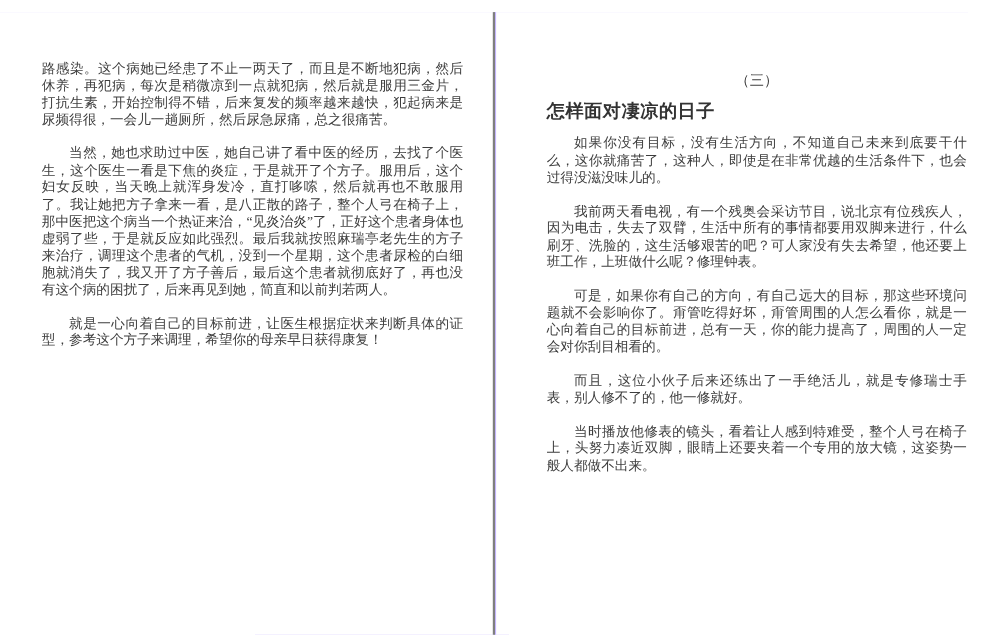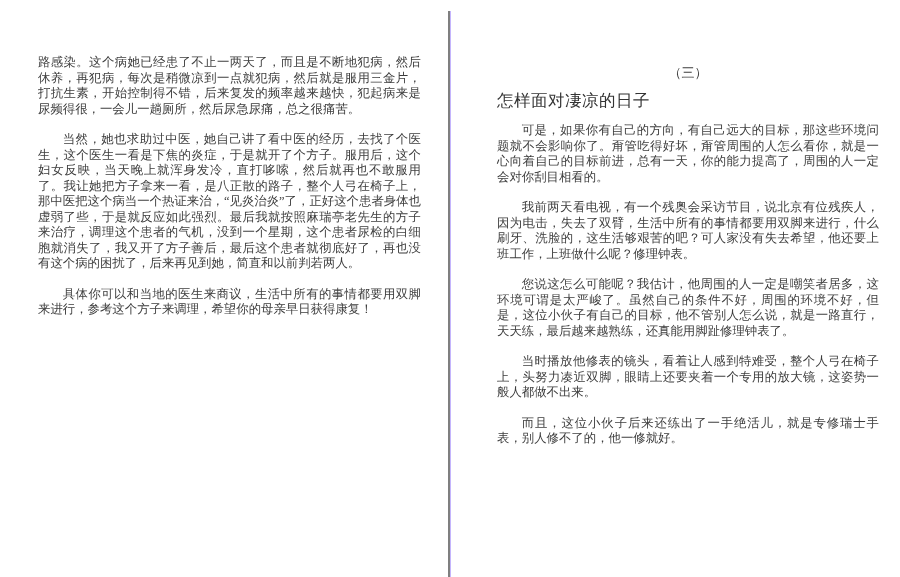--- a/index.html
+++ b/index.html
@@ -62,47 +62,47 @@
   .section-number {
     font-size: 13px;
     line-height: 15px;
     text-align: center;
     color: #3d3d3d;
     margin: 0 0 11px 0;
   }
   .chapter-title {
     font-size: 16.5px;
     line-height: 20px;
-    font-weight: normal;
+    font-weight: bold;
     color: #333333;
     margin: 0 0 12px 0;
     letter-spacing: 0.5px;
   }
 </style>
 </head>
 <body>
 
 <div class="spread">
 
   <div class="page page-left">
     <div class="content-left">
       <p class="body-par">路感染。这个病她已经患了不止一两天了，而且是不断地犯病，然后休养，再犯病，每次是稍微凉到一点就犯病，然后就是服用三金片，打抗生素，开始控制得不错，后来复发的频率越来越快，犯起病来是尿频得很，一会儿一趟厕所，然后尿急尿痛，总之很痛苦。</p>
       <p class="body-par indent">当然，她也求助过中医，她自己讲了看中医的经历，去找了个医生，这个医生一看是下焦的炎症，于是就开了个方子。服用后，这个妇女反映，当天晚上就浑身发冷，直打哆嗦，然后就再也不敢服用了。我让她把方子拿来一看，是八正散的路子，整个人弓在椅子上，那中医把这个病当一个热证来治，“见炎治炎”了，正好这个患者身体也虚弱了些，于是就反应如此强烈。最后我就按照麻瑞亭老先生的方子来治疗，调理这个患者的气机，没到一个星期，这个患者尿检的白细胞就消失了，我又开了方子善后，最后这个患者就彻底好了，再也没有这个病的困扰了，后来再见到她，简直和以前判若两人。</p>
-      <p class="body-par indent">具体你可以和当地的医生来商议，生活中所有的事情都要用双脚来进行，参考这个方子来调理，希望你的母亲早日获得康复！</p>
+      <p class="body-par indent">就是一心向着自己的目标前进，让医生根据症状来判断具体的证型，参考这个方子来调理，希望你的母亲早日获得康复！</p>
     </div>
   </div>
 
   <div class="divider"></div>
 
   <div class="page page-right">
     <div class="content-right">
       <div class="section-number">（三）</div>
       <h1 class="chapter-title">怎样面对凄凉的日子</h1>
+      <p class="body-par indent">如果你没有目标，没有生活方向，不知道自己未来到底要干什么，这你就痛苦了，这种人，即使是在非常优越的生活条件下，也会过得没滋没味儿的。</p>
+      <p class="body-par indent">我前两天看电视，有一个残奥会采访节目，说北京有位残疾人，因为电击，失去了双臂，生活中所有的事情都要用双脚来进行，什么刷牙、洗脸的，这生活够艰苦的吧？可人家没有失去希望，他还要上班工作，上班做什么呢？修理钟表。</p>
       <p class="body-par indent">可是，如果你有自己的方向，有自己远大的目标，那这些环境问题就不会影响你了。甭管吃得好坏，甭管周围的人怎么看你，就是一心向着自己的目标前进，总有一天，你的能力提高了，周围的人一定会对你刮目相看的。</p>
-      <p class="body-par indent">我前两天看电视，有一个残奥会采访节目，说北京有位残疾人，因为电击，失去了双臂，生活中所有的事情都要用双脚来进行，什么刷牙、洗脸的，这生活够艰苦的吧？可人家没有失去希望，他还要上班工作，上班做什么呢？修理钟表。</p>
-      <p class="body-par indent">您说这怎么可能呢？我估计，他周围的人一定是嘲笑者居多，这环境可谓是太严峻了。虽然自己的条件不好，周围的环境不好，但是，这位小伙子有自己的目标，他不管别人怎么说，就是一路直行，天天练，最后越来越熟练，还真能用脚趾修理钟表了。</p>
+      <p class="body-par indent">而且，这位小伙子后来还练出了一手绝活儿，就是专修瑞士手表，别人修不了的，他一修就好。</p>
       <p class="body-par indent">当时播放他修表的镜头，看着让人感到特难受，整个人弓在椅子上，头努力凑近双脚，眼睛上还要夹着一个专用的放大镜，这姿势一般人都做不出来。</p>
-      <p class="body-par indent">而且，这位小伙子后来还练出了一手绝活儿，就是专修瑞士手表，别人修不了的，他一修就好。</p>
 
     </div>
   </div>
 
 </div>
 
 </body></html>

